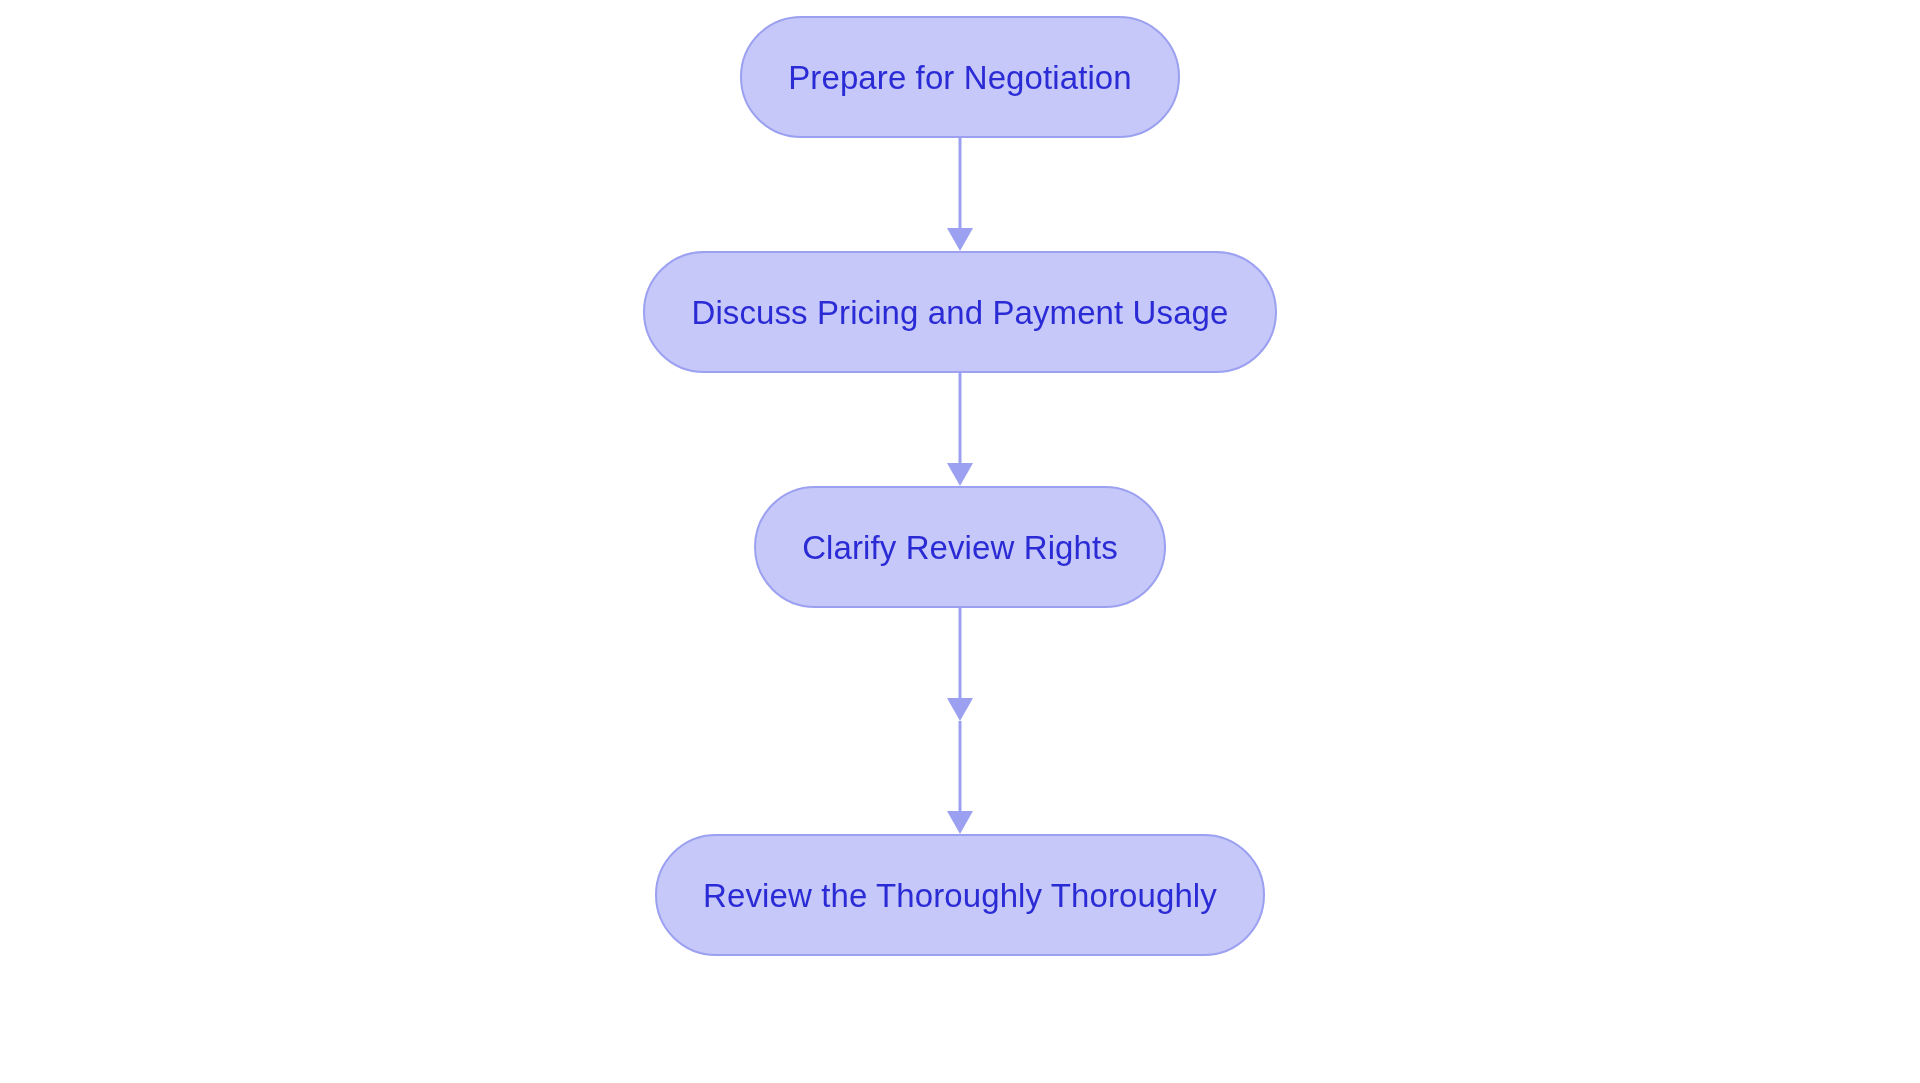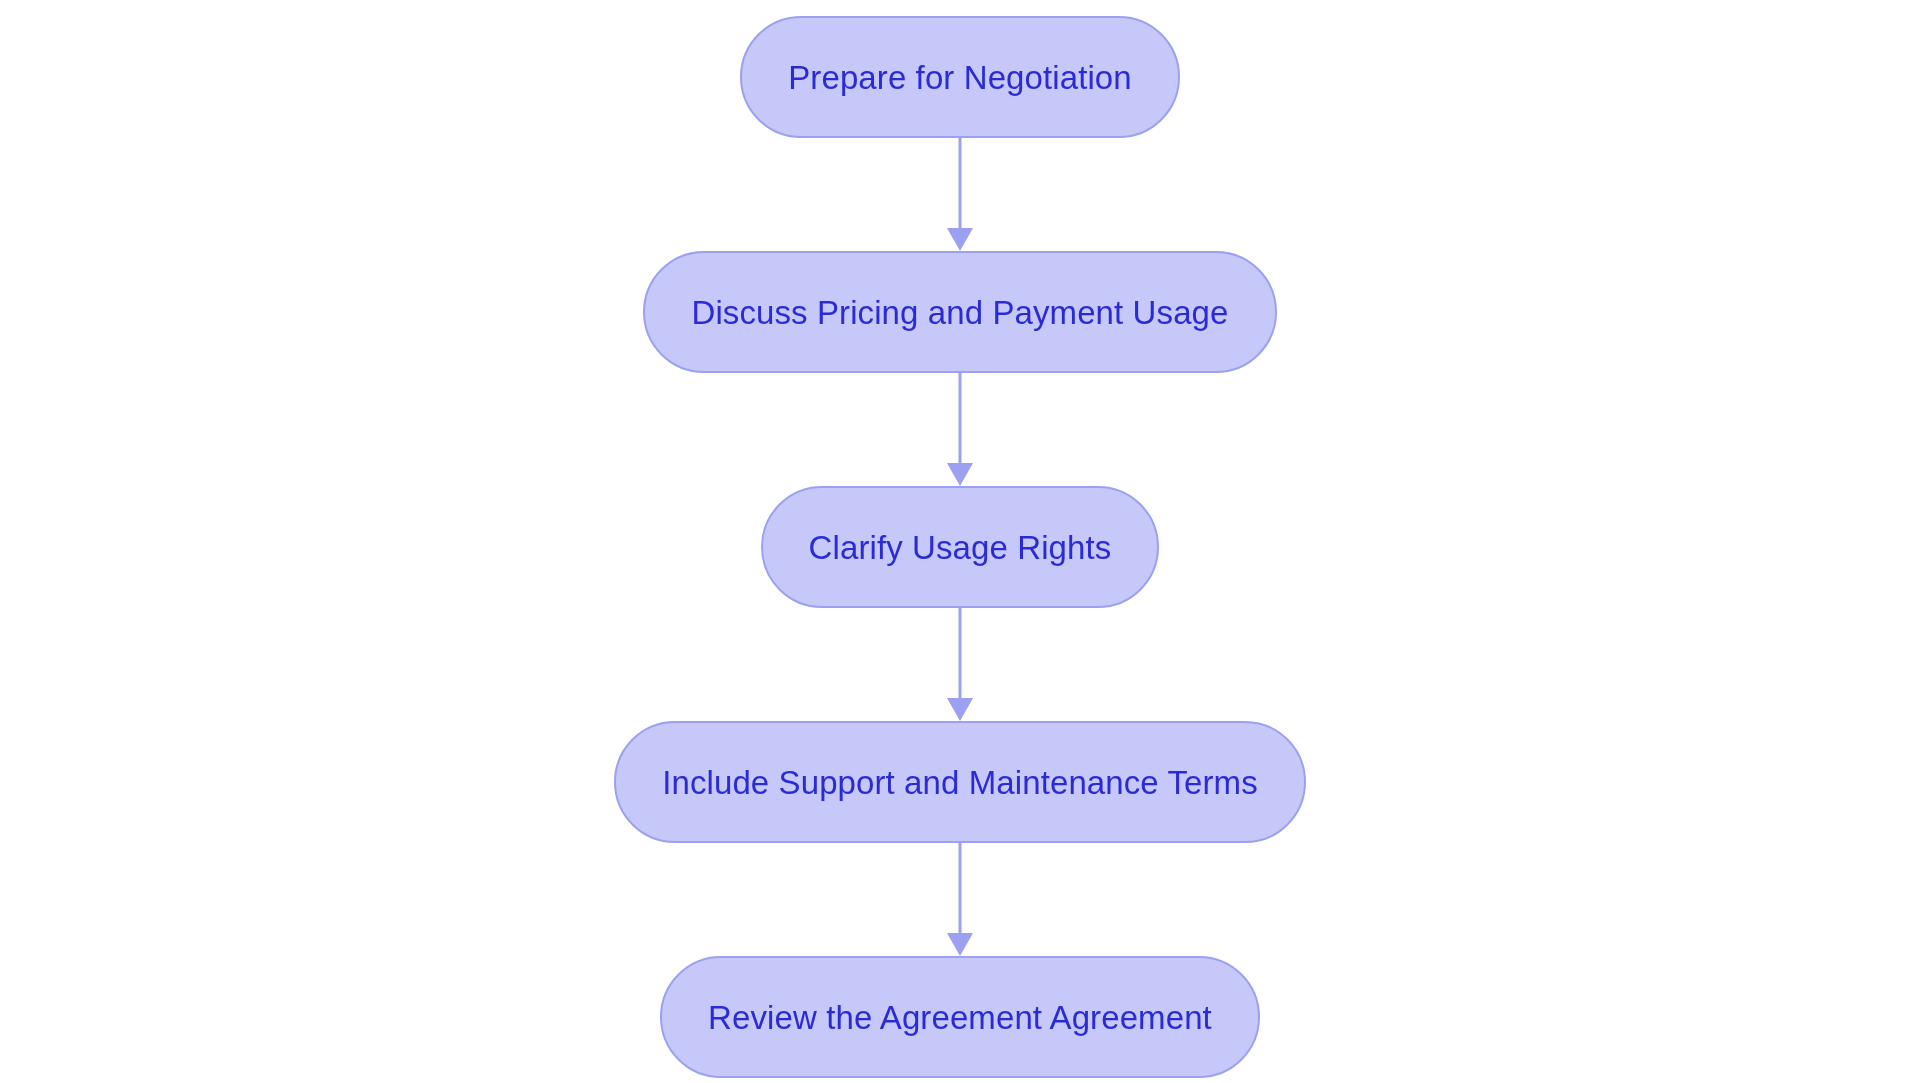--- a/index.html
+++ b/index.html
@@ -102,35 +102,32 @@
     <div class="node">
       <span class="node-label">Discuss Pricing and Payment Usage</span>
     </div>
 
     <div class="connector">
       <div class="stem"></div>
       <div class="head"></div>
     </div>
 
     <div class="node">
-      <span class="node-label">Clarify Usage Rights</span>
+      <span class="node-label">Clarify Review Rights</span>
     </div>
 
     <div class="connector">
       <div class="stem"></div>
       <div class="head"></div>
     </div>
 
-    <div class="node">
-      <span class="node-label">Include Support and Maintenance Terms</span>
-    </div>
 
     <div class="connector">
       <div class="stem"></div>
       <div class="head"></div>
     </div>
 
     <div class="node">
-      <span class="node-label">Review the Agreement Agreement</span>
+      <span class="node-label">Review the Thoroughly Thoroughly</span>
     </div>
 
   </div>
 </div>
 
 </body></html>

